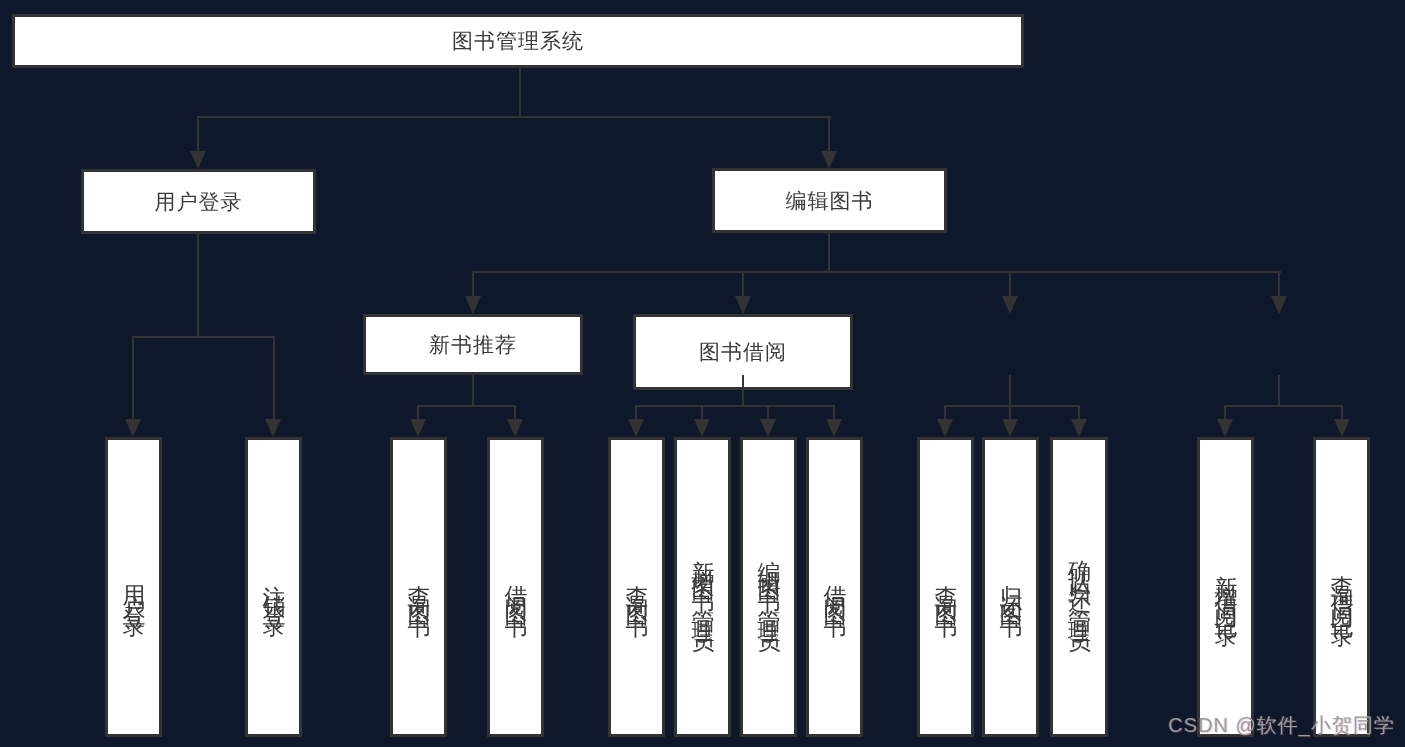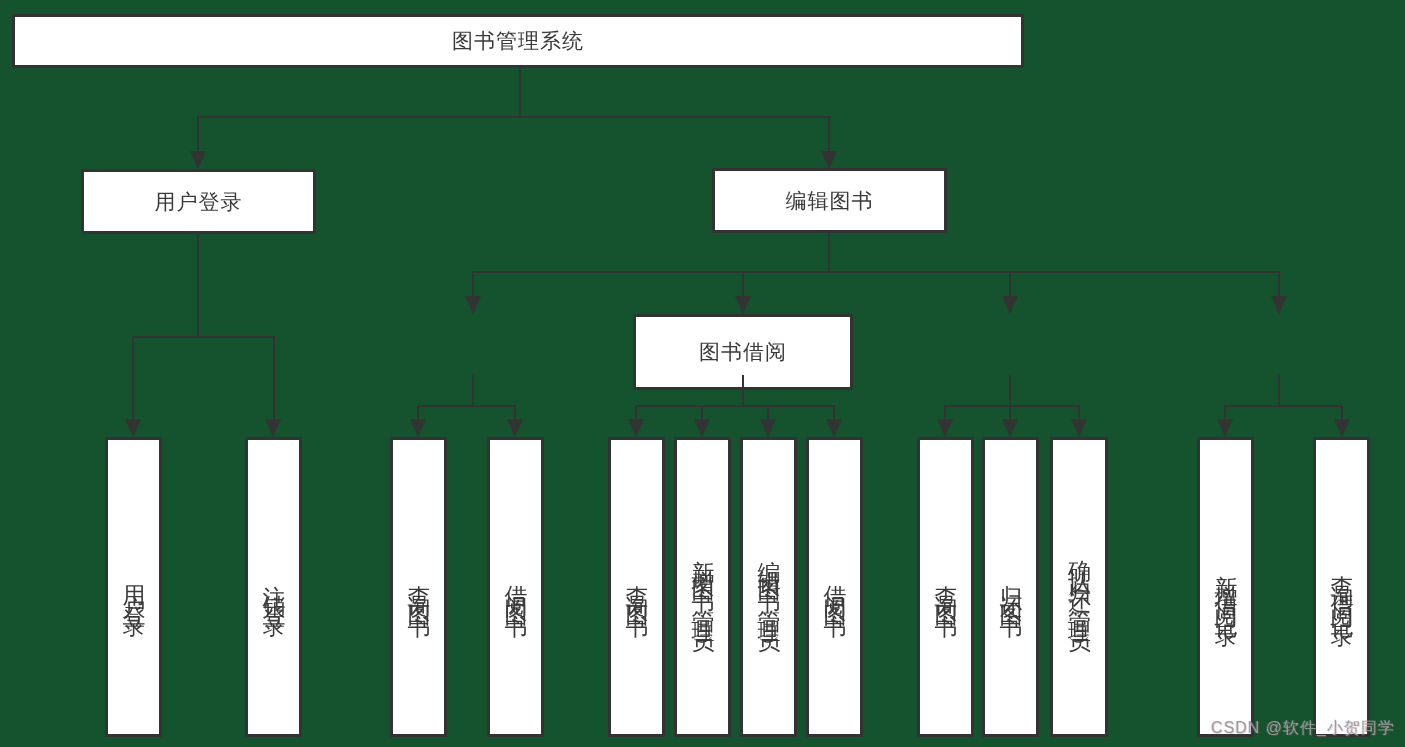--- a/index.html
+++ b/index.html
@@ -1,20 +1,20 @@
 <!DOCTYPE html>
 <html><head>
 <meta charset="utf-8">
 <style>
   html, body { margin: 0; padding: 0; background: #ffffff; }
   .canvas {
     position: relative;
     width: 1405px;
     height: 747px;
-    background: #14532d;
+    background: #0f172a;
     font-family: "Liberation Sans", sans-serif;
     overflow: hidden;
   }
   .node {
     position: absolute;
     box-sizing: border-box;
     border: 3px solid #333333;
     background: #ffffff;
     display: flex;
     align-items: center;
@@ -48,21 +48,21 @@
     position: absolute;
     width: 0; height: 0;
     border-left: 8px solid transparent;
     border-right: 8px solid transparent;
     border-top: 18px solid #333333;
   }
   .watermark {
     position: absolute;
     right: 10px;
     bottom: 8px;
-    font-size: 16px;
+    font-size: 20px;
     color: #9c9c9c;
     letter-spacing: 1px;
     text-shadow: 1px 1px 0 rgba(205, 92, 92, 0.28), -1px 0 0 rgba(120, 160, 220, 0.25);
     white-space: nowrap;
     z-index: 5;
   }
 </style>
 </head>
 <body>
 
@@ -73,20 +73,23 @@
   </div>
 
   <div class="node" style="left:81px; top:169px; width:235px; height:65px;">
     <span>用户登录</span>
   </div>
 
   <div class="node" style="left:712px; top:168px; width:235px; height:65px;">
     <span>编辑图书</span>
   </div>
 
+  <div class="node" style="left:363px; top:314px; width:220px; height:61px;">
+    <span>新书推荐</span>
+  </div>
 
   <div class="node" style="left:633px; top:314px; width:220px; height:76px;">
     <span>图书借阅</span>
   </div>
 
 
 
   <div class="vnode" style="left:105px; top:437px; width:57px; height:300px;">
     <span>用户登录</span>
   </div>

